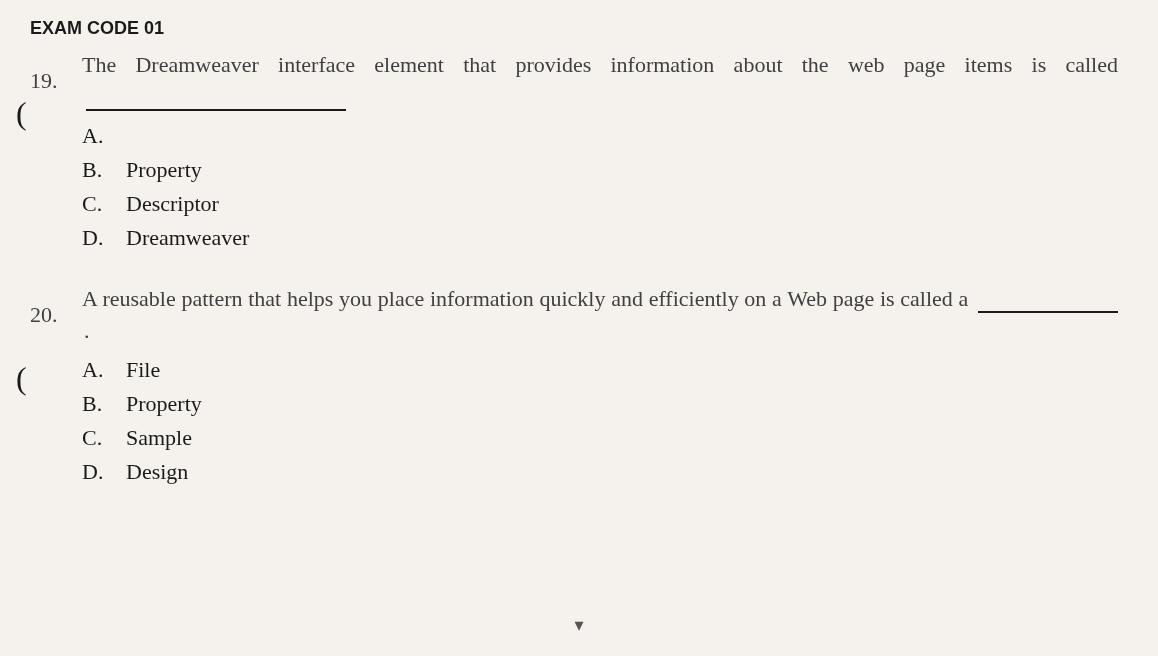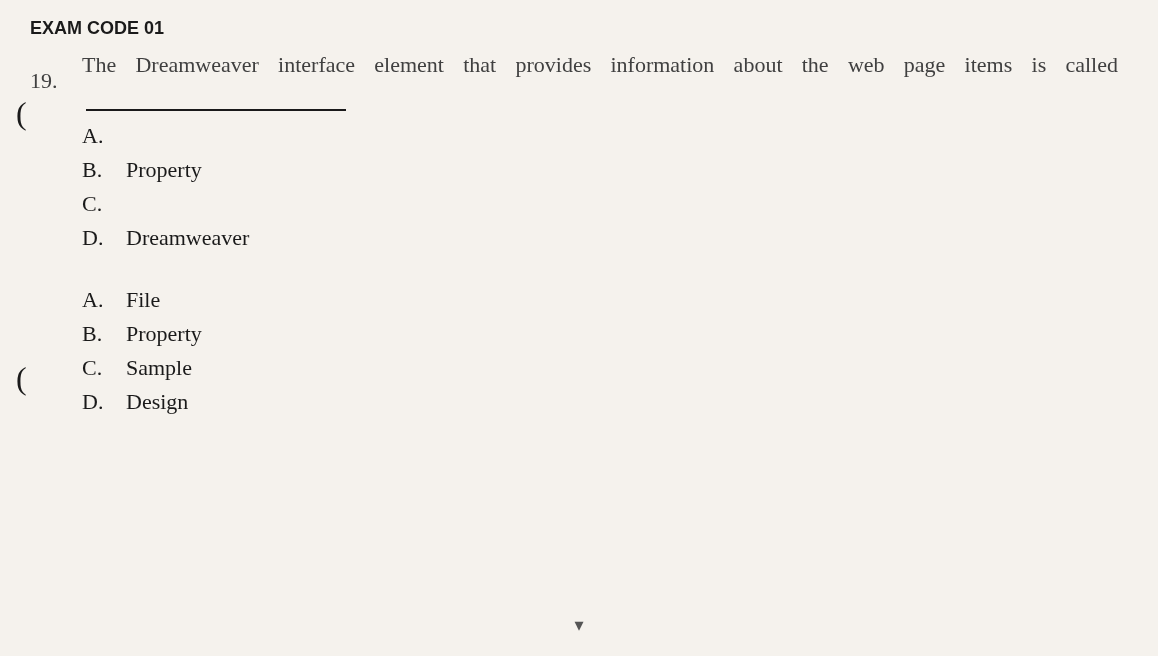--- a/index.html
+++ b/index.html
@@ -145,31 +145,39 @@
     <ul class="options-list">
       <li>
         <span class="option-letter">A.</span>
       </li>
       <li>
         <span class="option-letter">B.</span>
         <span>Property</span>
       </li>
       <li>
         <span class="option-letter">C.</span>
+        <span>Descriptor</span>
       </li>
       <li>
         <span class="option-letter">D.</span>
         <span>Dreamweaver</span>
       </li>
     </ul>
   </div>
 
   <span class="bracket-mark bracket-q20">(</span>
 
   <div class="question-block">
+    <div class="question-text">
+      <span class="question-number">20.</span>
+      <span class="question-body">
+        A reusable pattern that helps you place information quickly and efficiently on a Web page is called a
+        <span class="blank-short" style="width:140px"></span><span class="period-after-blank">.</span>
+      </span>
+    </div>
     <ul class="options-list">
       <li>
         <span class="option-letter">A.</span>
         <span>File</span>
       </li>
       <li>
         <span class="option-letter">B.</span>
         <span>Property</span>
       </li>
       <li>

